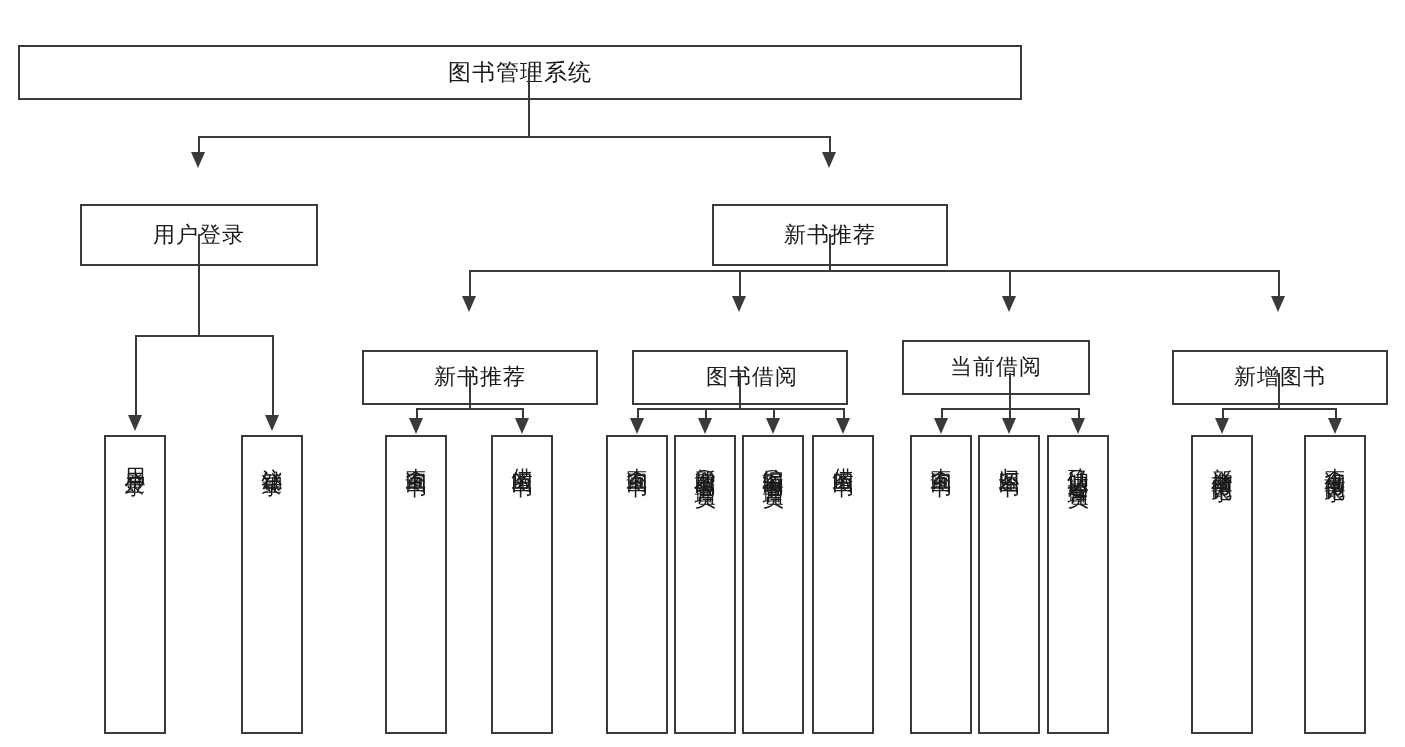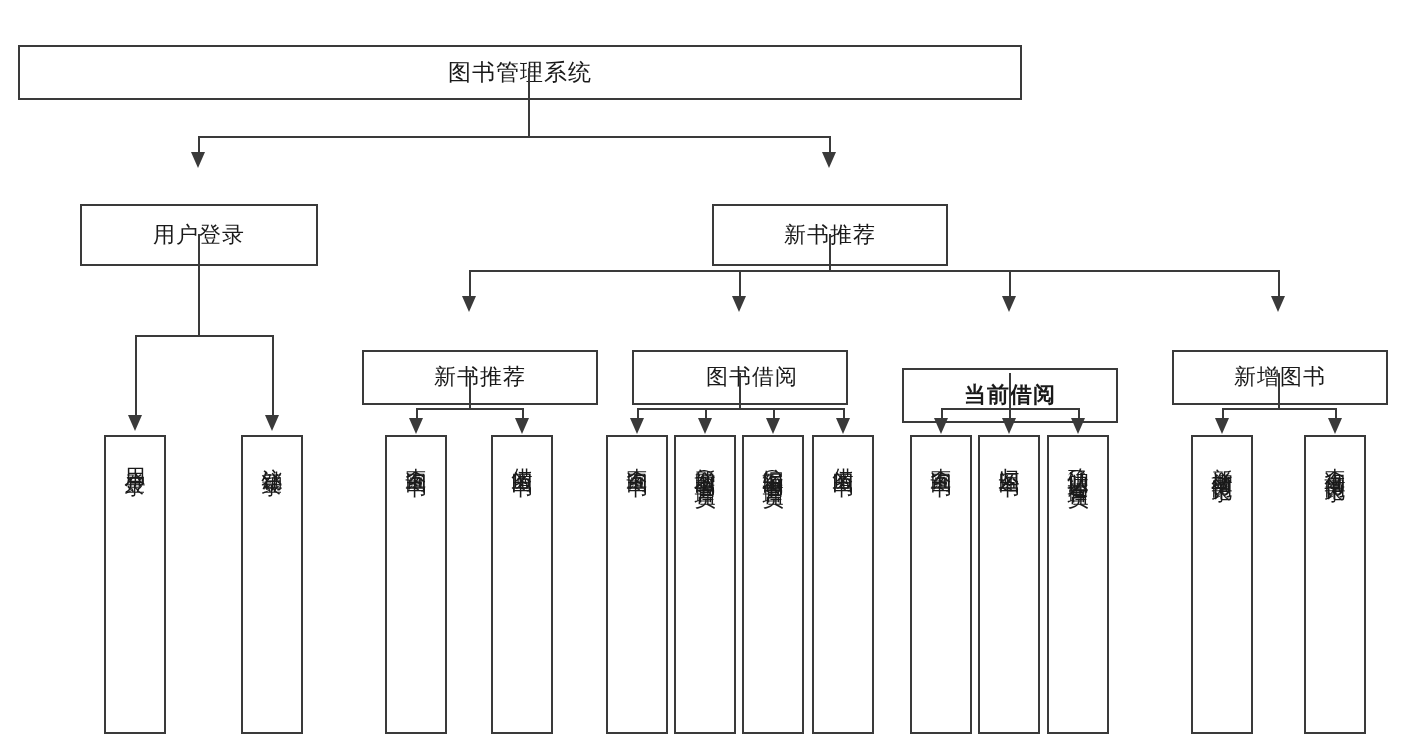--- a/index.html
+++ b/index.html
@@ -122,21 +122,21 @@
   <div class="arrow" style="left:1002px; top:296px;"></div>
   <div class="vline" style="left:1278px; top:270px; height:28px;"></div>
   <div class="arrow" style="left:1271px; top:296px;"></div>
 
   <div class="node horiz" style="left:362px; top:318px; width:236px; height:55px;">
     <span>新书推荐</span>
   </div>
   <div class="node horiz" style="left:632px; top:318px; width:216px; height:55px;padding-left:24px;">
     <span>图书借阅</span>
   </div>
-  <div class="node horiz" style="left:902px; top:336px; width:216px; height:55px;font-weight:bold;">
+  <div class="node horiz" style="left:902px; top:308px; width:188px; height:55px;">
     <span>当前借阅</span>
   </div>
   <div class="node horiz" style="left:1172px; top:318px; width:216px; height:55px;">
     <span>新增图书</span>
   </div>
 
   <div class="vline" style="left:469px; top:373px; height:36px;"></div>
   <div class="hline" style="left:416px; top:408px; width:106px;"></div>
   <div class="vline" style="left:416px; top:408px; height:12px;"></div>
   <div class="arrow" style="left:409px; top:418px;"></div>

